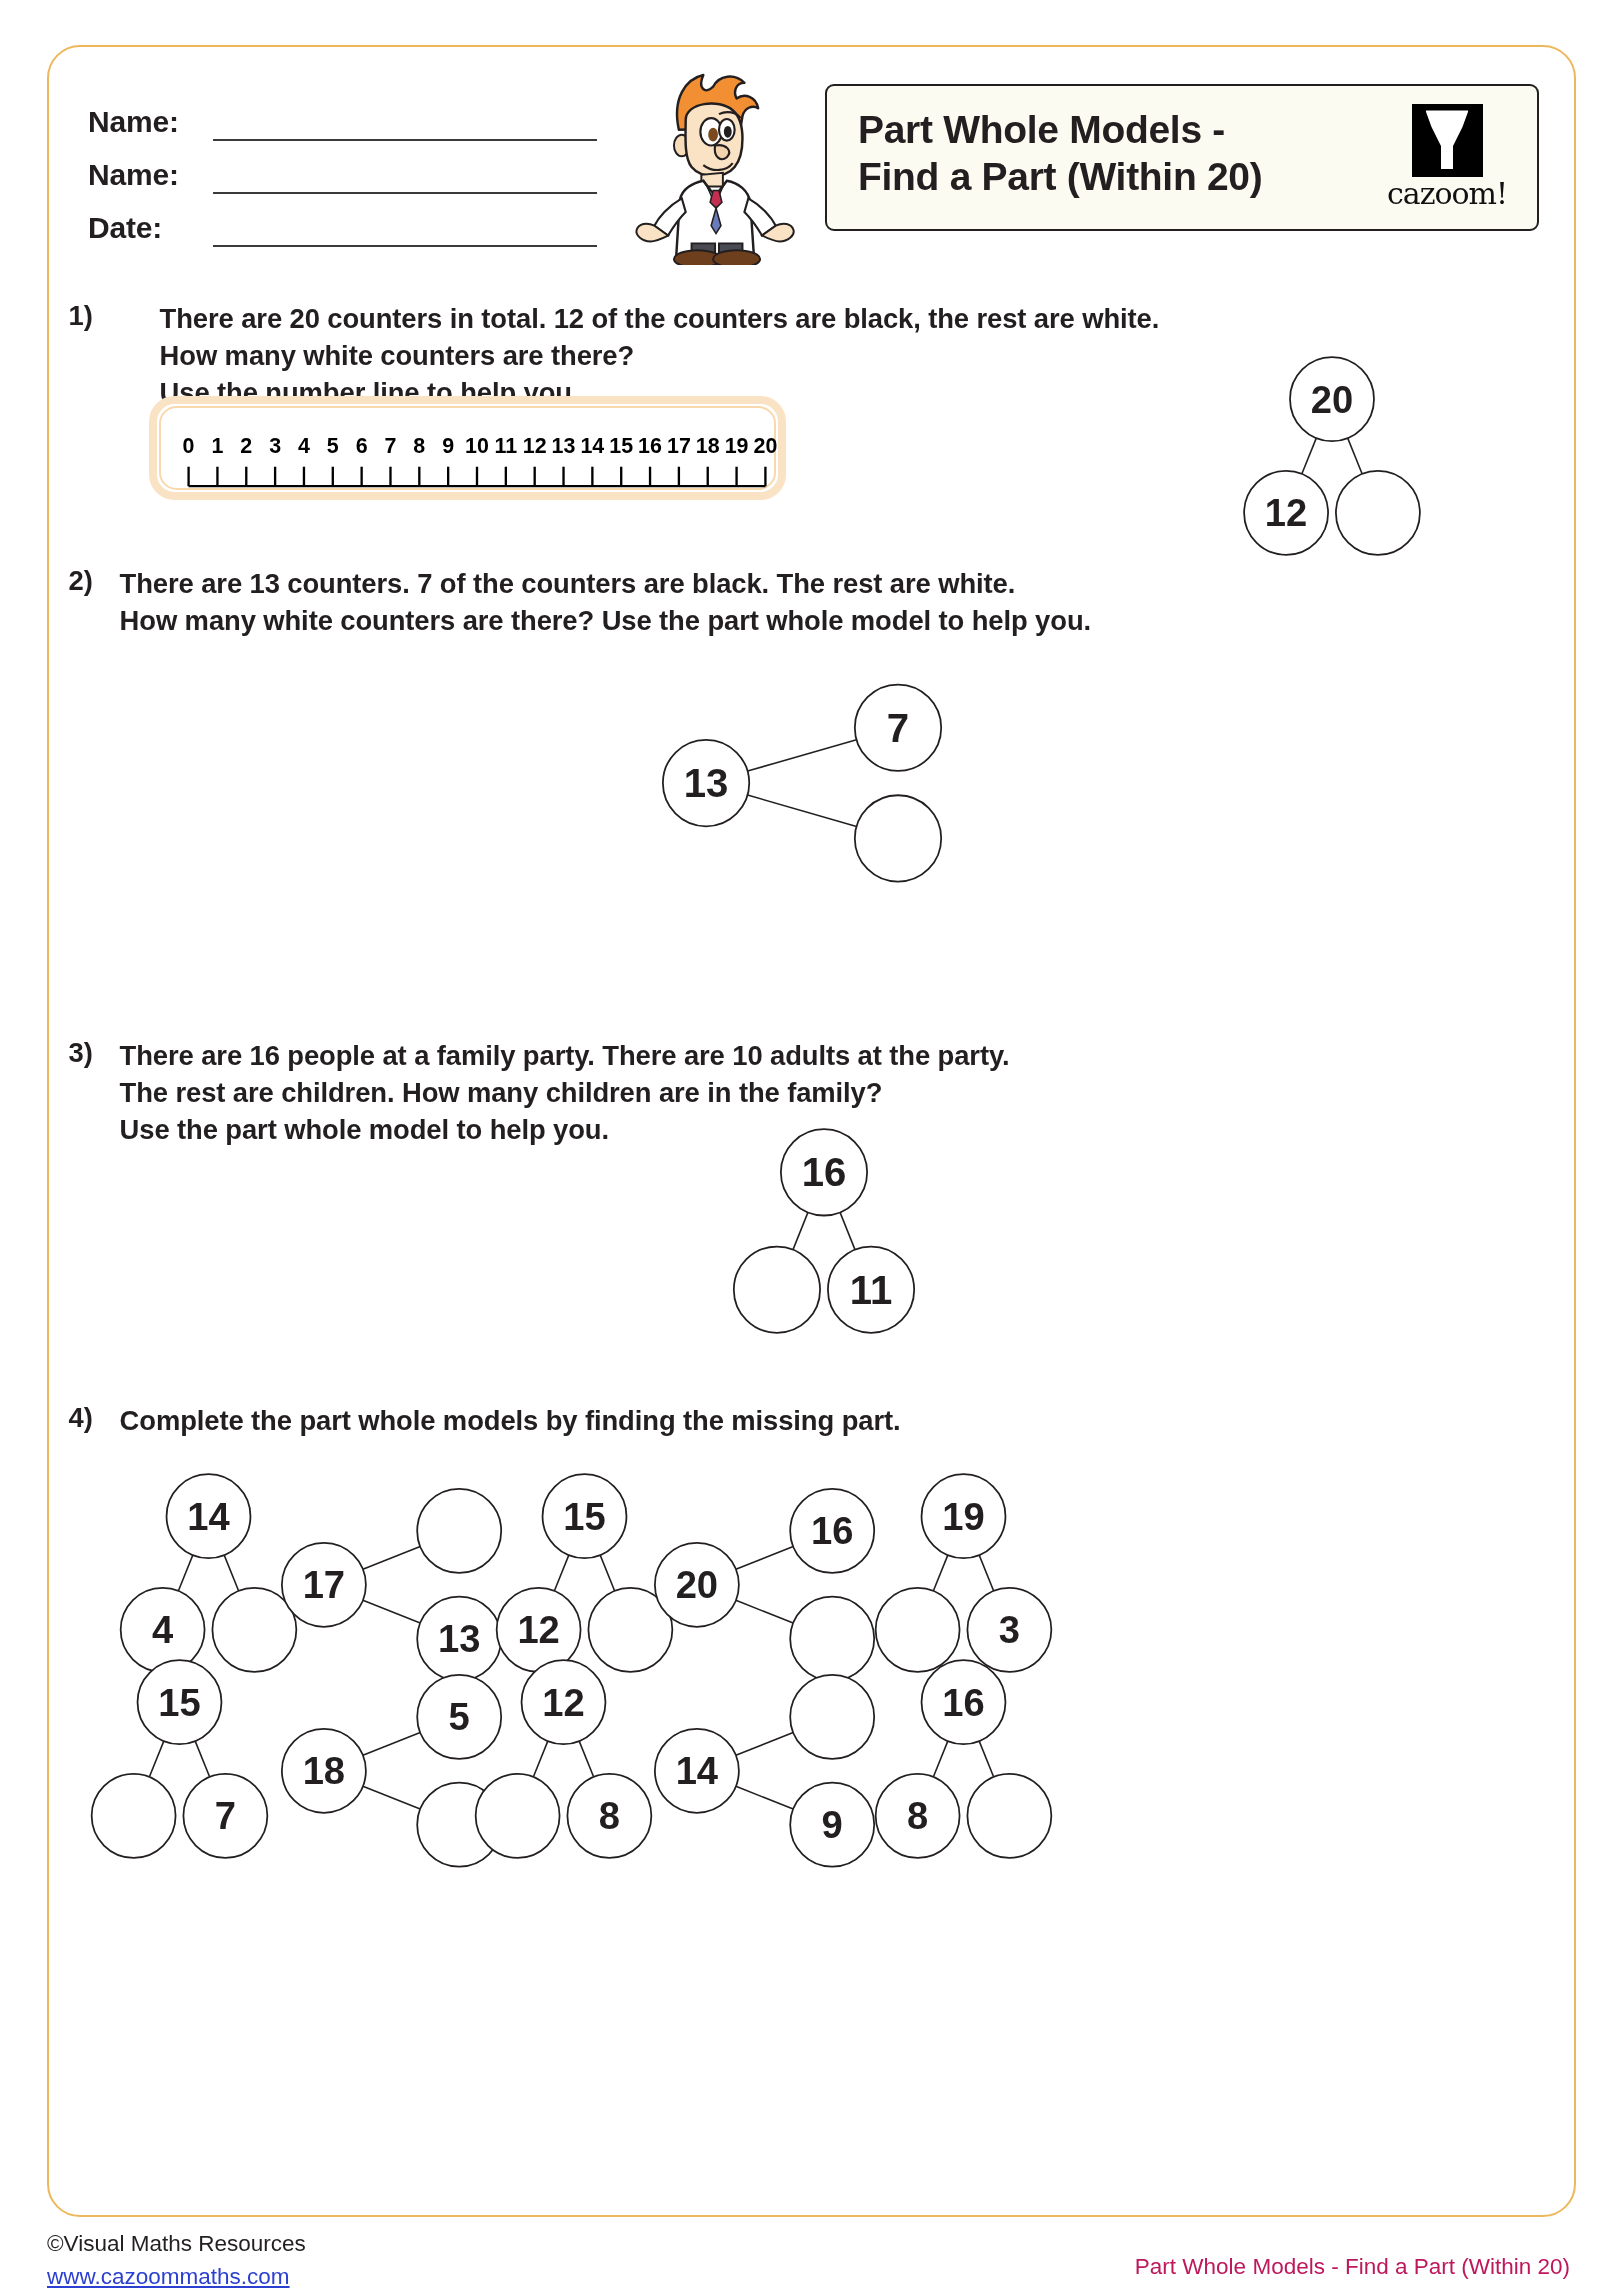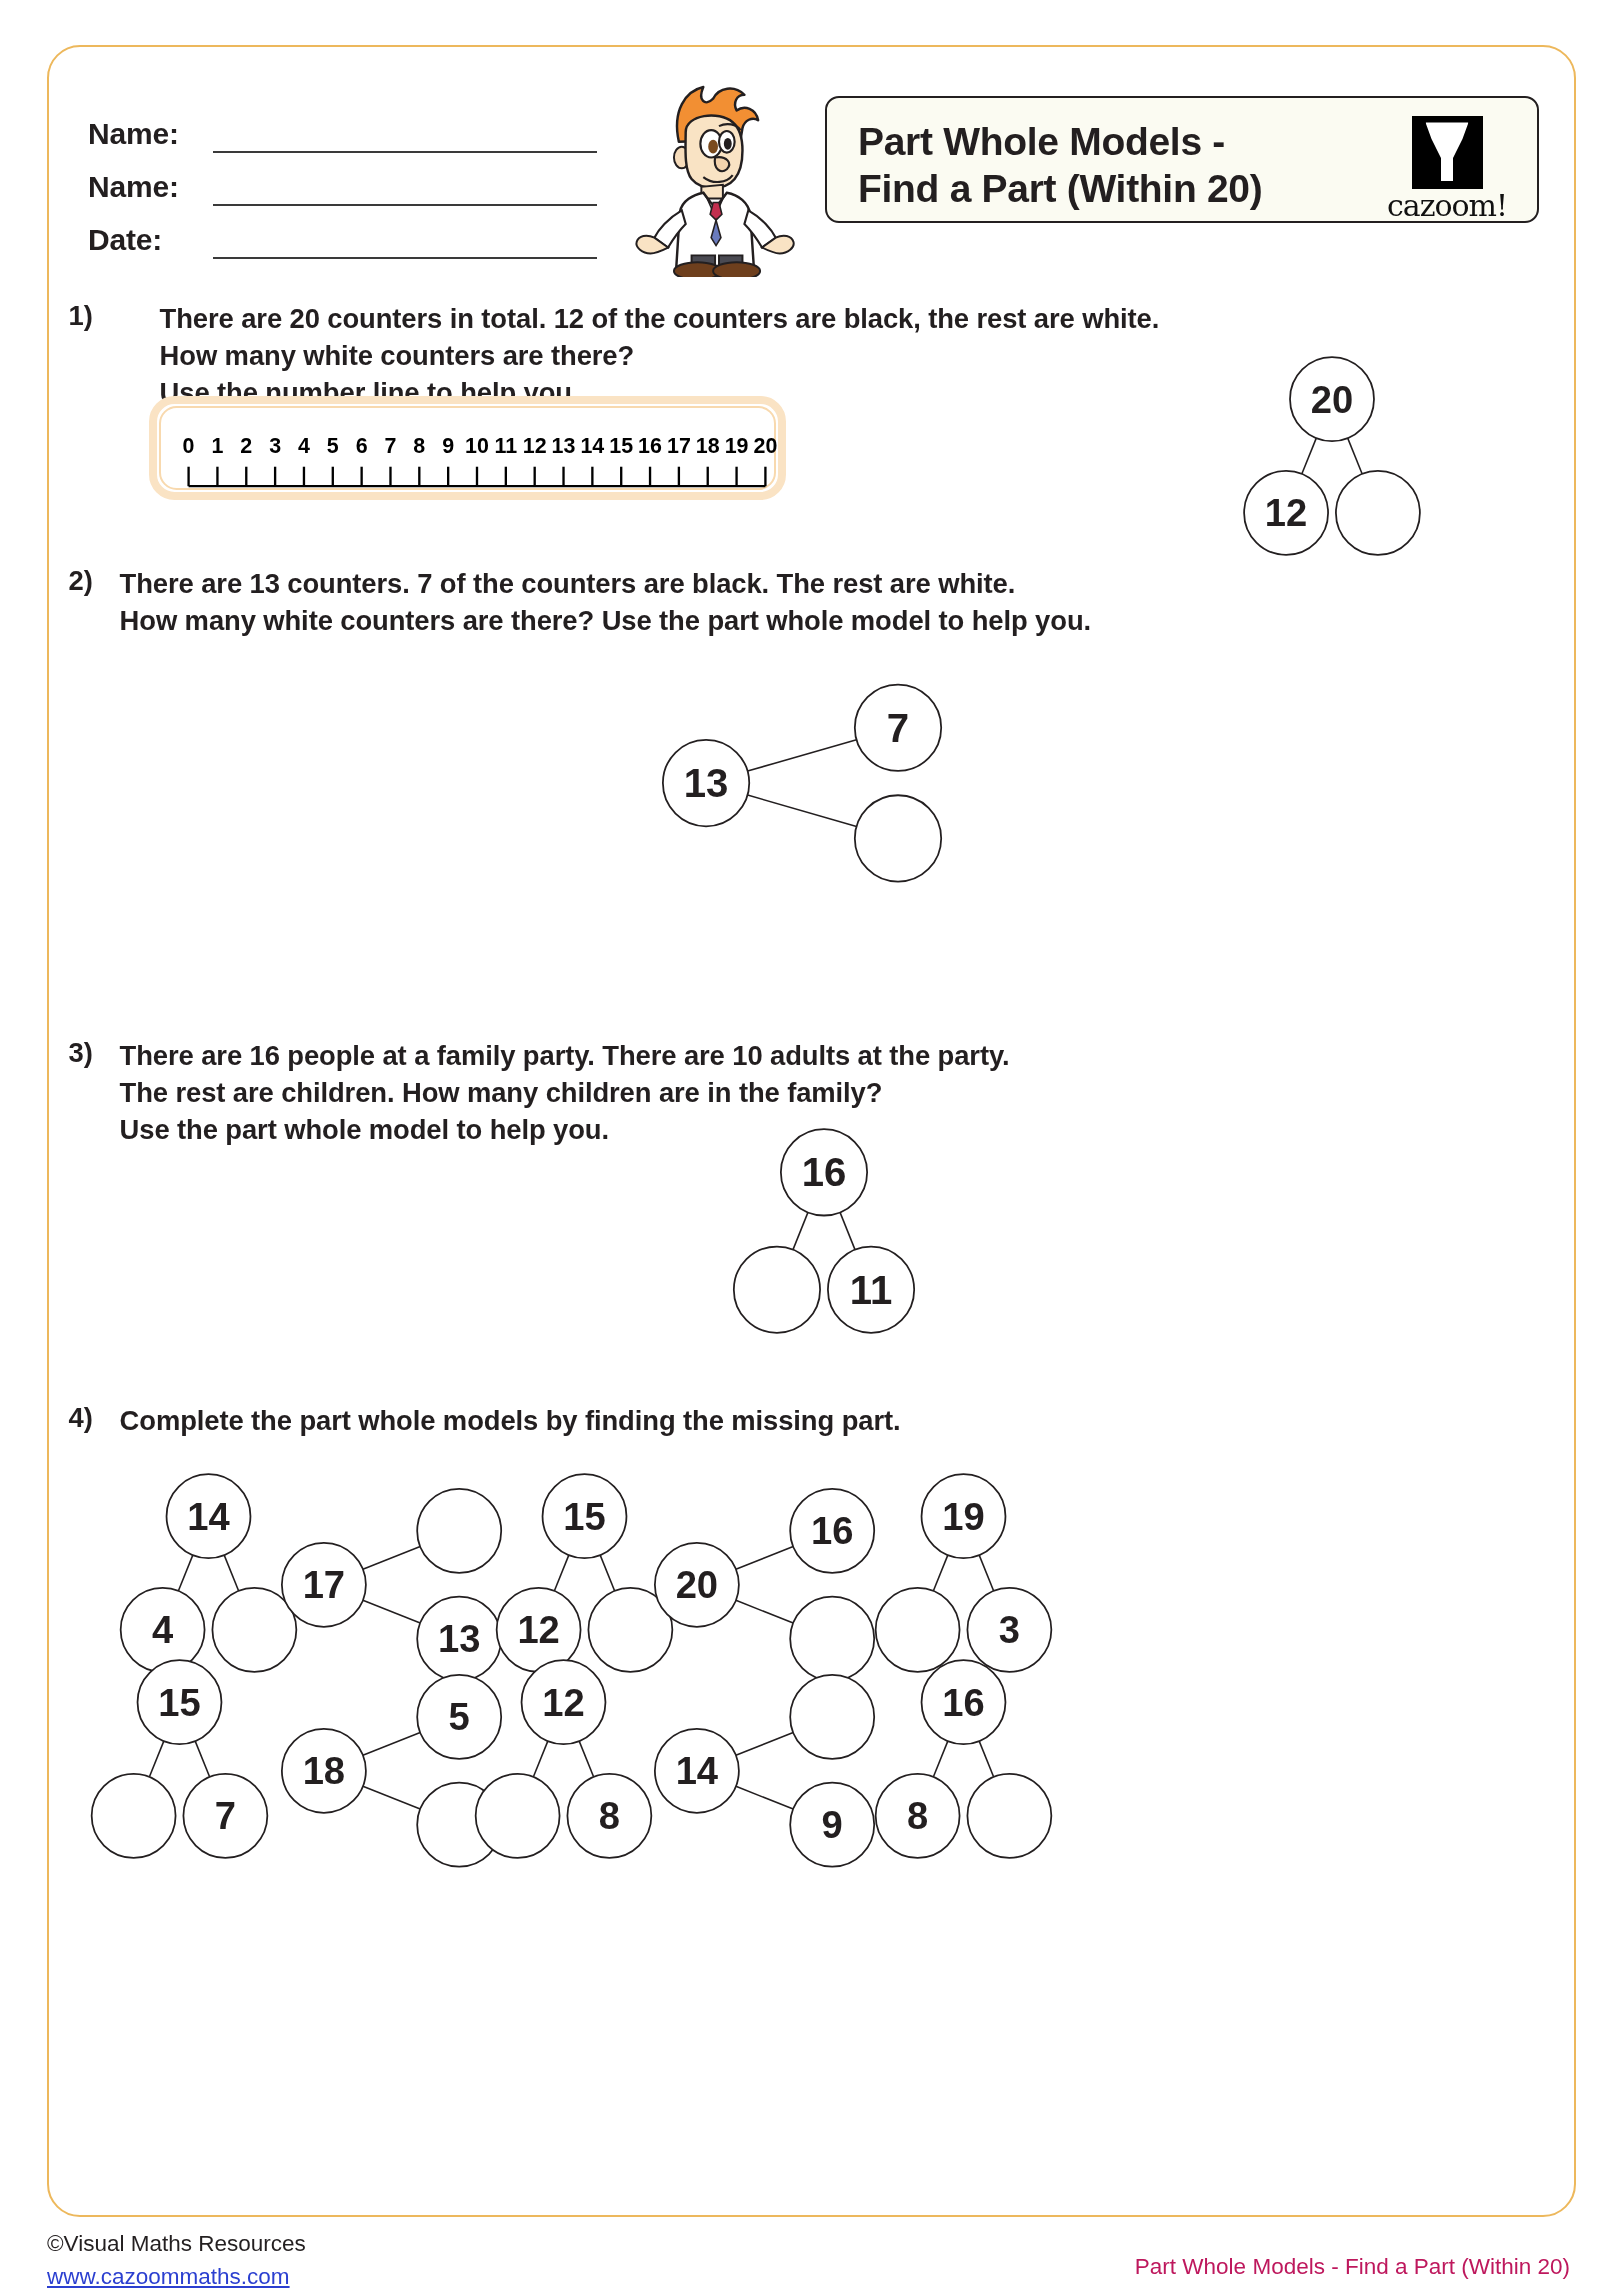--- a/index.html
+++ b/index.html
@@ -22,21 +22,21 @@
     left: 47px;
     top: 45px;
     width: 1529px;
     height: 2172px;
     border: 2.9px solid #edb85c;
     border-radius: 33px;
     box-sizing: border-box;
   }
 
   
-  #header { position: absolute; left: 0; top: 12px; width: 1529px; height: 216px; padding-left: 18px; }
+  #header { position: absolute; left: 0; top: 0; width: 1529px; height: 216px; padding-left: 18px; }
 
   .name-block { position: absolute; left: 39px; top: 41px; width: 529px; }
   .name-row {
     display: flex;
     align-items: flex-end;
     height: 53px;
   }
   .name-label {
     font-size: 30px;
     font-weight: bold;
@@ -53,23 +53,23 @@
 
   
   #mascot { position: absolute; left: 576px; top: 21.6px; width: 186px; height: 196px; }
 
   
   #title-box {
     position: absolute;
     left: 776px;
     top: 37px;
     width: 714px;
-    height: 127px;
+    height: 147px;
     border: 2.9px solid #231f20;
-    border-radius: 14px;
+    border-radius: 9px;
     background: #fbfbf2;
     box-sizing: border-box;
   }
   #title-text {
     position: absolute;
     left: 31px;
     top: 19.6px;
     width: 519px;
     font-size: 39px;
     font-weight: bold;

